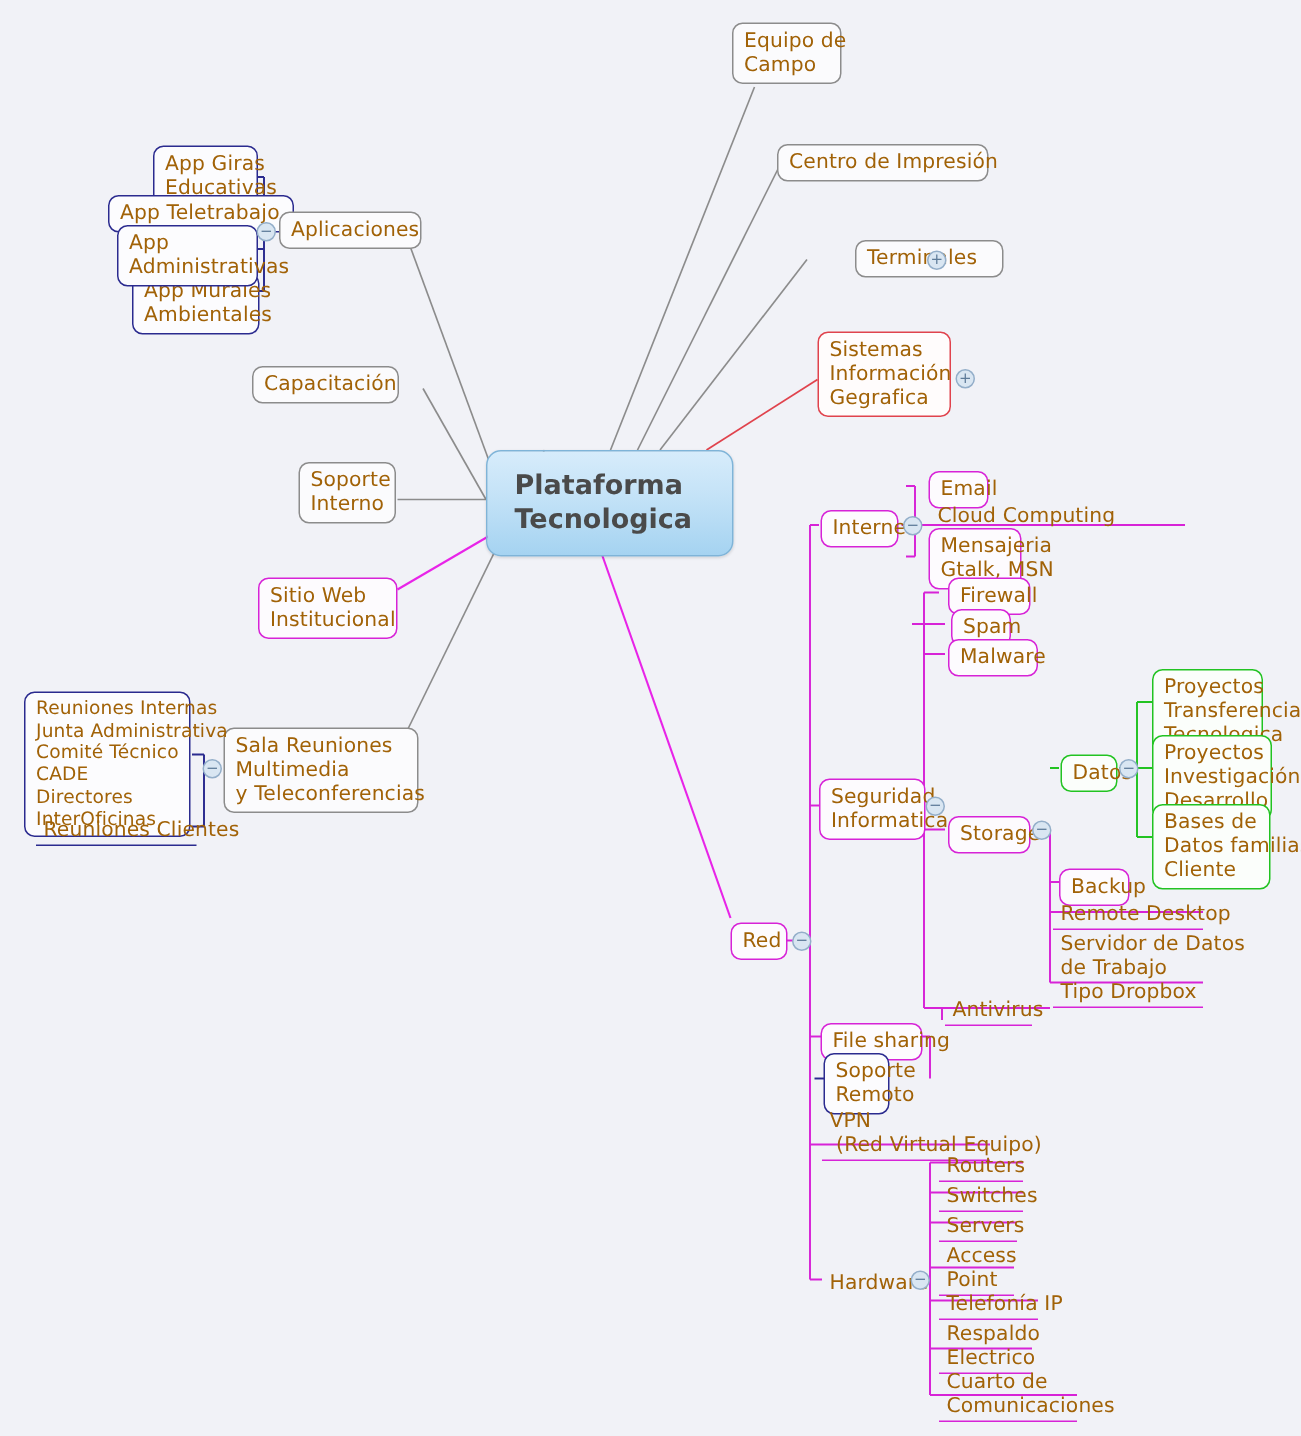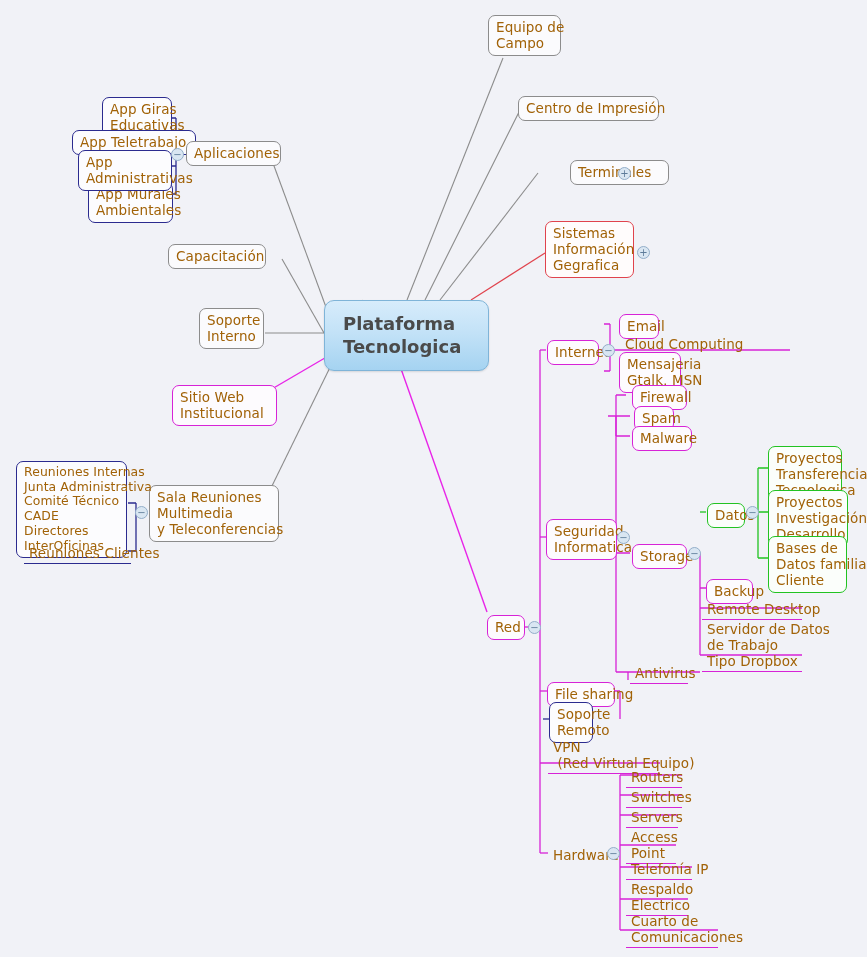--- a/index.html
+++ b/index.html
@@ -138,21 +138,21 @@
   <div class="node navy" style="left:88px;top:182px;width:85px;">App Murales
 Ambientales</div>
   <div class="node navy" style="left:78px;top:150px;width:94px;">App
 Administrativas</div>
   <div class="node gray" style="left:186px;top:141px;width:95px;">Aplicaciones</div>
   <div class="toggle" style="left:171px;top:148px;">−</div>
 
   <div class="node gray" style="left:168px;top:244px;width:98px;">Capacitación</div>
   <div class="node gray" style="left:199px;top:308px;width:65px;">Soporte
 Interno</div>
-  <div class="node magenta" style="left:172px;top:385px;width:105px;">Sitio Web
+  <div class="node magenta" style="left:172px;top:385px;width:93px;">Sitio Web
 Institucional</div>
 
   <div class="node gray" style="left:149px;top:485px;width:130px;">Sala Reuniones
 Multimedia
 y Teleconferencias</div>
   <div class="toggle" style="left:135px;top:506px;">−</div>
   <div class="node navy" style="left:16px;top:461px;width:111px;font-size:12.4px;line-height:14.7px;">Reuniones Internas
 Junta Administrativa
 Comité Técnico
 CADE

